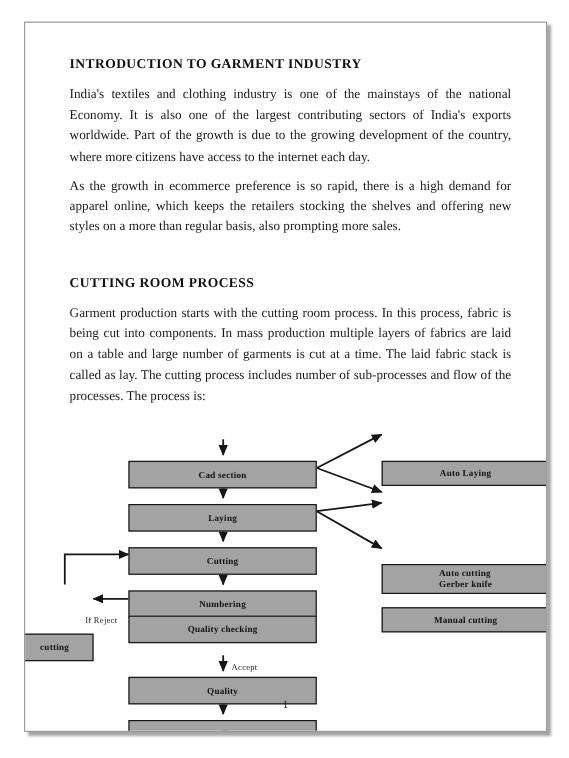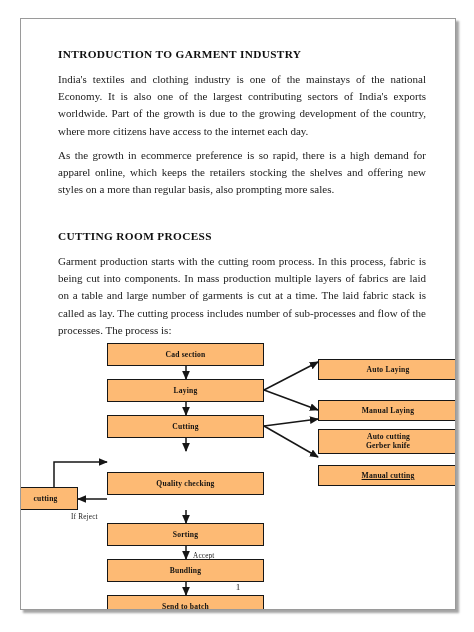--- a/index.html
+++ b/index.html
@@ -70,30 +70,31 @@
     position: absolute;
     left: 0px;
     top: 300px;
     width: 434px;
     height: 262px;
   }
   .node {
     position: absolute;
     box-sizing: border-box;
     border: 1.4px solid #161616;
-    background: #fdba74;
+    background: #a3a3a3;
     display: flex;
     align-items: center;
     justify-content: center;
-    text-align: right;
+    text-align: left;
     font-size: 7.6px;
     font-weight: bold;
     color: #111111;
     letter-spacing: 0.2px;
     line-height: 9px;
+    margin-top: 41px;
   }
   .node.two-line { line-height: 8.6px; }
   .edge-label {
     position: absolute;
     font-size: 7.2px;
     color: #1a1a1a;
     white-space: nowrap;
     letter-spacing: 0.2px;
   }
   #flow-svg {
@@ -161,37 +162,37 @@
             <path d="M33,168 L33,143 L86,143"></path>
           </g>
         </svg>
 
         <div class="node" style="left:86px; top:24px; width:157px; height:23px;">Cad section</div>
 
         <div class="node" style="left:86px; top:60px; width:157px; height:23px;">Laying</div>
 
         <div class="node" style="left:86px; top:96px; width:157px; height:23px;">Cutting</div>
 
+        <div class="node" style="left:86px; top:132px; width:157px; height:23px;">Numbering</div>
 
         <div class="node" style="left:86px; top:153px; width:157px; height:23px;">Quality checking</div>
 
-        <div class="node" style="left:86px; top:204px; width:157px; height:23px;">Sorting</div>
+        <div class="node" style="left:86px; top:204px; width:157px; height:23px;">Quality</div>
 
         <div class="node" style="left:86px; top:240px; width:157px; height:23px;">Bundling</div>
 
         <div class="node" style="left:86px; top:276px; width:157px; height:23px;">Send to batch</div>
 
-        <div class="node" style="left:297px; top:40px; width:140px; height:21px;">Auto Laying</div>
-
-        <div class="node" style="left:297px; top:81px; width:140px; height:21px;">Manual Laying</div>
+        <div class="node" style="left:297px; top:24px; width:140px; height:21px;">Auto Laying</div>
+
 
         <div class="node two-line" style="left:297px; top:110px; width:140px; height:25px; white-space:pre-line;">Auto cutting
 Gerber knife</div>
 
-        <div class="node" style="left:297px; top:146px; width:140px; height:21px;text-decoration:underline;">Manual cutting</div>
+        <div class="node" style="left:297px; top:146px; width:140px; height:21px;">Manual cutting</div>
 
         <div class="node" style="left:-8px; top:168px; width:65px; height:23px;">cutting</div>
 
         <div class="edge-label" style="left:50px; top:194px;">If Reject</div>
 
         <div class="edge-label" style="left:172px; top:193px;margin-top:40px;">Accept</div>
 
       </div>
 
       <div id="page-number">1</div>

